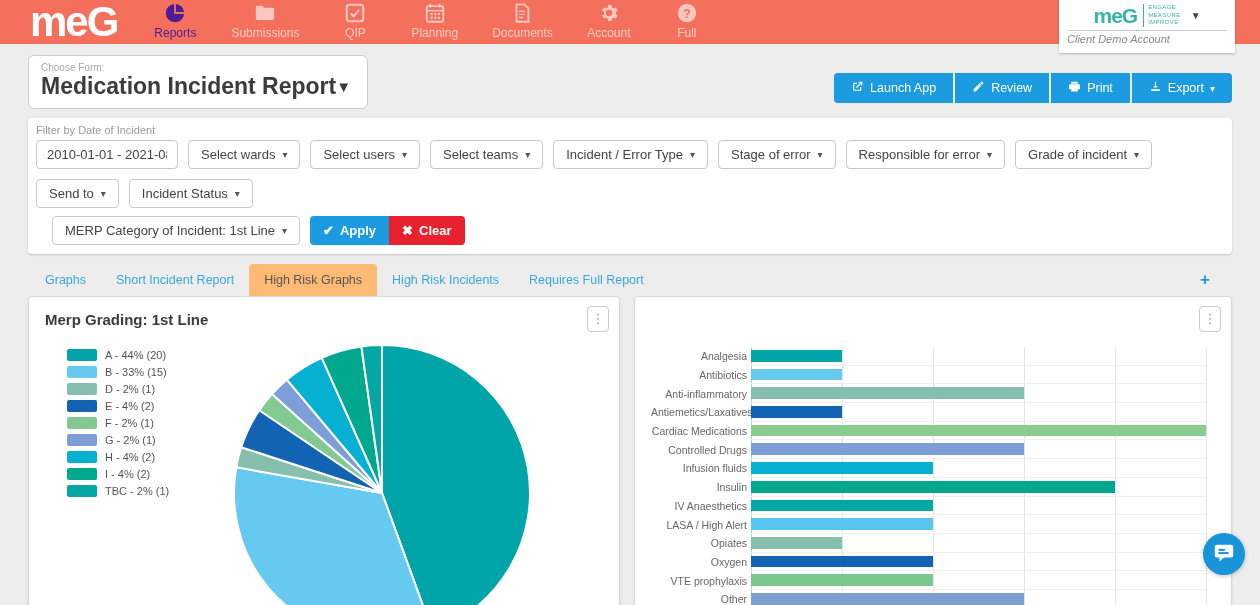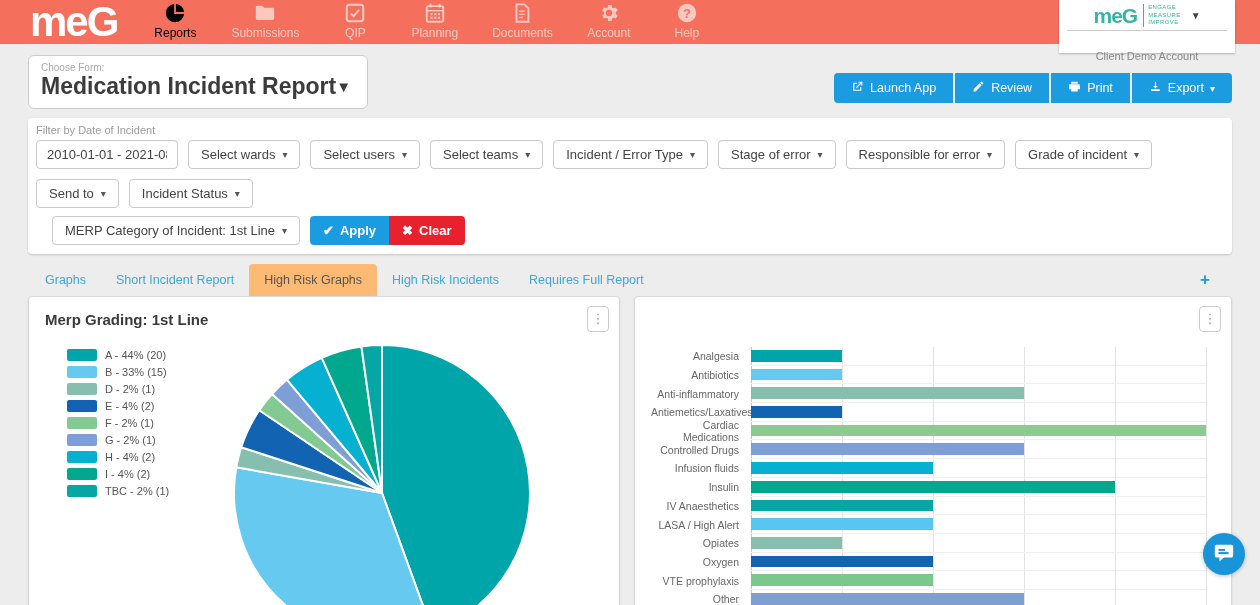--- a/index.html
+++ b/index.html
@@ -6,32 +6,32 @@
   html,body { width:1260px; height:605px; overflow:hidden; }
   body { font-family:"Liberation Sans", sans-serif; background:#ededed; position:relative; }
 
   
   .navbar { height:44px; background:#f4705c; display:flex; align-items:stretch; position:relative; }
   .brand { color:#fff; font-size:42px; font-weight:bold; letter-spacing:-2px; padding:0 28px 0 30px;
            display:flex; align-items:center; line-height:1; }
   .nav-items { display:flex; align-items:flex-end; gap:34px; padding-bottom:4px; margin-left:8px; }
   .nav-item { display:flex; flex-direction:column; align-items:center; gap:2px; cursor:pointer;
               color:rgba(255,255,255,.62); min-width:44px; }
-  .nav-item.active { color:#000000; }
+  .nav-item.active { color:#4c1d95; }
   .nav-item .nav-icon svg { width:22px; height:22px; display:block; }
   .nav-item .nav-label { font-size:12px; }
   .account-box { position:absolute; right:25px; top:0; width:176px; height:53px; background:#fff;
                  box-shadow:0 1px 2px rgba(0,0,0,.25); padding:4px 8px 2px; }
   .account-top { display:flex; align-items:center; justify-content:center; gap:6px;
                  border-bottom:1px solid #ccc; padding-bottom:3px; }
   .acct-logo { color:#35b5a7; font-size:21px; font-weight:bold; letter-spacing:-1px; line-height:1; }
   .acct-tagline { border-left:1px solid #35b5a7; padding-left:4px; display:flex; flex-direction:column; }
   .acct-tagline span { font-size:6px; color:#35b5a7; letter-spacing:.4px; line-height:1.25; }
   .acct-caret { color:#444; font-size:10px; margin-left:4px; cursor:pointer; }
-  .account-name { text-align:center; font-size:11px; color:#888; padding-top:19px; }
+  .account-name { text-align:left; font-size:11px; color:#888; padding-top:2px;font-style:italic; }
 
   
   .content { padding:11px 28px 0; position:relative; }
 
   .form-card { display:inline-block; background:#fff; border:1px solid #ccc; border-radius:6px;
                padding:6px 16px 8px 12px; cursor:pointer; }
   .form-card .label { font-size:10px; color:#a9a9a9; }
   .form-card .value { font-size:23px; font-weight:bold; color:#3b3b3b; display:flex; align-items:center; gap:0; }
   .form-card .caret { font-size:15px; color:#3b3b3b; }
 
@@ -83,21 +83,21 @@
   .legend-label { font-size:11px; color:#555; }
   .pie-wrap { position:absolute; left:202px; top:45px; }
 
   
   .barchart { position:absolute; left:16px; right:25px; top:50px; }
   .bars { position:relative; }
   .grid-overlay { position:absolute; left:100px; right:0; top:0; bottom:0; }
   .gridline { position:absolute; top:0; bottom:0; width:1px; background:#e4e4e4; }
   .gridline.zero { background:#c6c6c6; }
   .brow { display:flex; height:18.7px; align-items:center; position:relative; }
-  .blabel { width:100px; text-align:right; padding-right:12px; font-size:10.5px; color:#666; }
+  .blabel { width:100px; text-align:right; padding-right:4px; font-size:10.5px; color:#666; }
   .btrack { flex:1; height:100%; position:relative; border-bottom:1px solid #efefef; }
   .brow:first-child .btrack { border-top:1px solid #efefef; }
   .bbar { position:absolute; top:3px; bottom:3px; left:0; }
 
   
   .chat-btn { position:absolute; right:15px; bottom:30px; width:42px; height:42px; border-radius:50%;
               background:#1894d8; border:none; cursor:pointer; display:flex; align-items:center;
               justify-content:center; box-shadow:0 1px 4px rgba(0,0,0,.25); z-index:5; }
   .chat-btn svg { width:22px; height:22px; }
 </style>
@@ -168,21 +168,21 @@
         </span>
         <span class="nav-label">Account</span>
       </div>
       <div class="nav-item">
         <span class="nav-icon">
           <svg viewBox="0 0 24 24">
             <circle cx="12" cy="12" r="10" fill="currentColor"></circle>
             <text x="12" y="17" text-anchor="middle" font-size="14" font-weight="bold" fill="#f4705c">?</text>
           </svg>
         </span>
-        <span class="nav-label">Help</span>
+        <span class="nav-label">Full</span>
       </div>
     </div>
   <div class="account-box">
     <div class="account-top">
       <span class="acct-logo">meG</span>
       <span class="acct-tagline">
         <span>ENGAGE</span>
         <span>MEASURE</span>
         <span>IMPROVE</span>
       </span>

